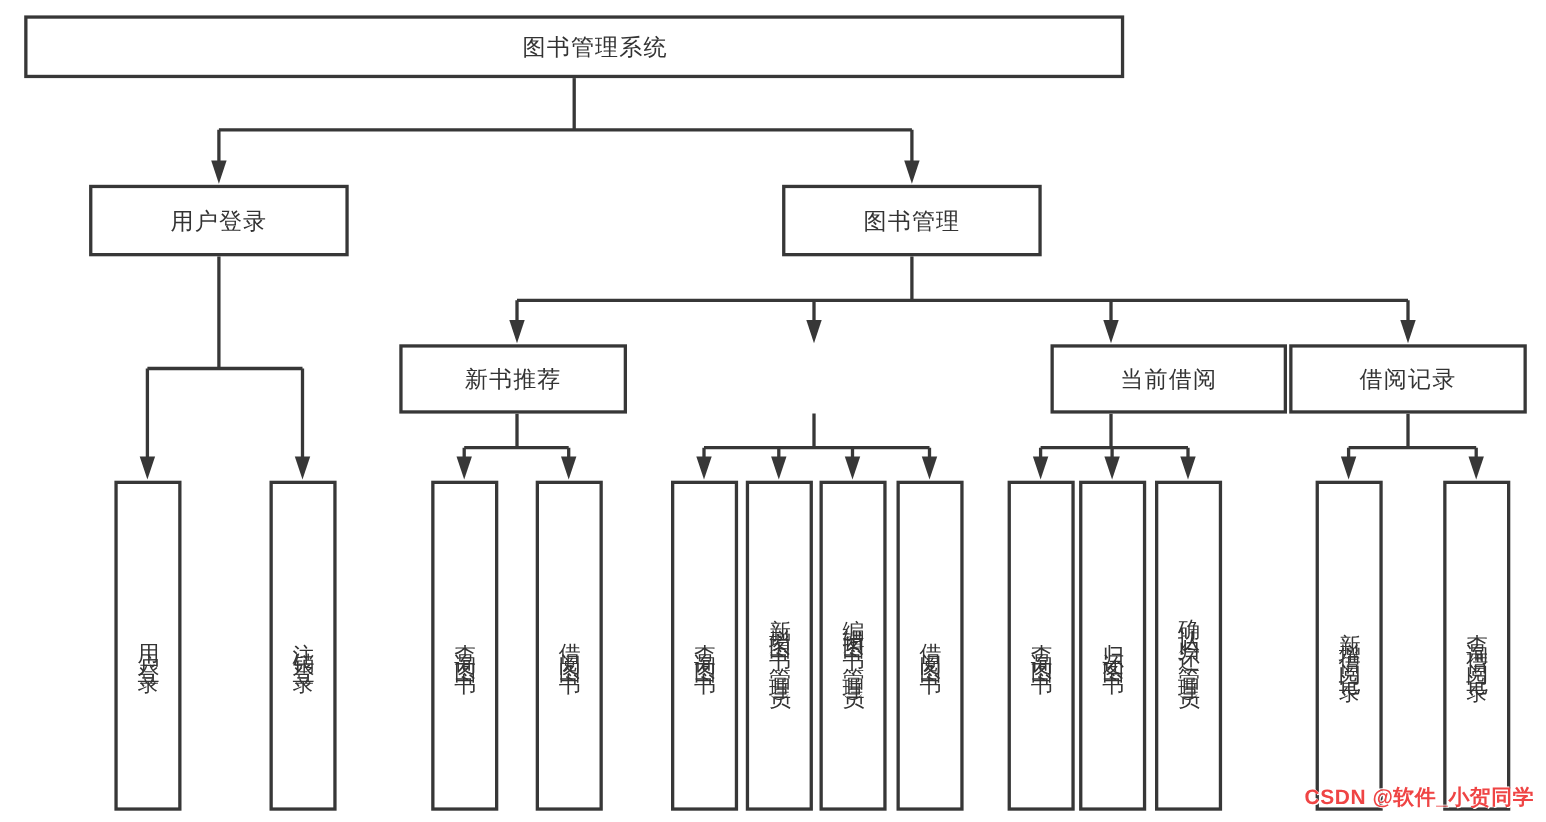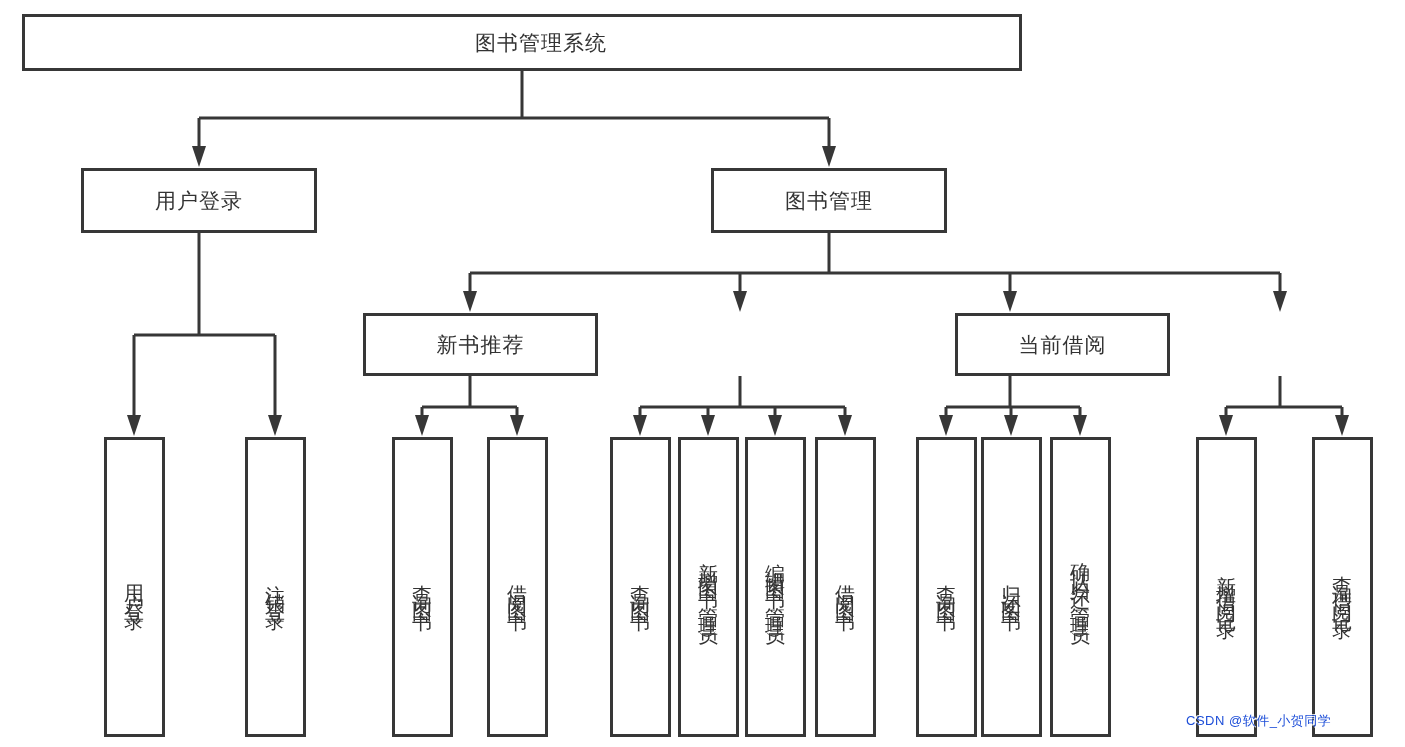--- a/index.html
+++ b/index.html
@@ -45,26 +45,27 @@
     font-size: 20px;
     line-height: 1;
     letter-spacing: 9px;
     color: #333333;
     white-space: nowrap;
   }
   .watermark {
     position: absolute;
     left: 1186px;
     top: 712px;
-    font-size: 13px;
+    font-size: 19px;
     letter-spacing: 0.5px;
-    color: #1d4ed8;
+    color: #ef4444;
     text-shadow: 1px 1px 0 #ffffff, -1px -1px 0 #ffffff;
     white-space: nowrap;
     z-index: 10;
+    font-weight: bold;
   }
 </style>
 </head>
 <body>
 
 <div id="canvas">
 
   <svg id="connector-layer" viewBox="0 0 1405 747" xmlns="http://www.w3.org/2000/svg">
     <path fill="none" stroke="#373737" stroke-width="3" d="M522 71 V118 M199 118 H829 M199 118 V150 M829 118 V150
          M199 233 V335 M134 335 H275 M134 335 V418 M275 335 V418
@@ -100,25 +101,28 @@
     <span>图书管理系统</span>
   </div>
 
   <div class="node hnode" style="left:81px; top:168px; width:236px; height:65px;">
     <span>用户登录</span>
   </div>
   <div class="node hnode" style="left:711px; top:168px; width:236px; height:65px;">
     <span>图书管理</span>
   </div>
 
-  <div class="node hnode" style="left:363px; top:313px; width:235px; height:63px;">
+  <div class="node hnode" style="left:363px; top:313px; width:207px; height:63px;">
     <span>新书推荐</span>
   </div>
   <div class="node hnode" style="left:955px; top:313px; width:215px; height:63px;">
     <span>当前借阅</span>
+  </div>
+  <div class="node hnode" style="left:1172px; top:313px; width:216px; height:63px;">
+    <span>借阅记录</span>
   </div>
 
   <div class="node vnode" style="left:104px; top:437px; width:61px; height:300px;">
     <span>用户登录</span>
   </div>
   <div class="node vnode" style="left:245px; top:437px; width:61px; height:300px;">
     <span>注销登录</span>
   </div>
 
   <div class="node vnode" style="left:392px; top:437px; width:61px; height:300px;">

